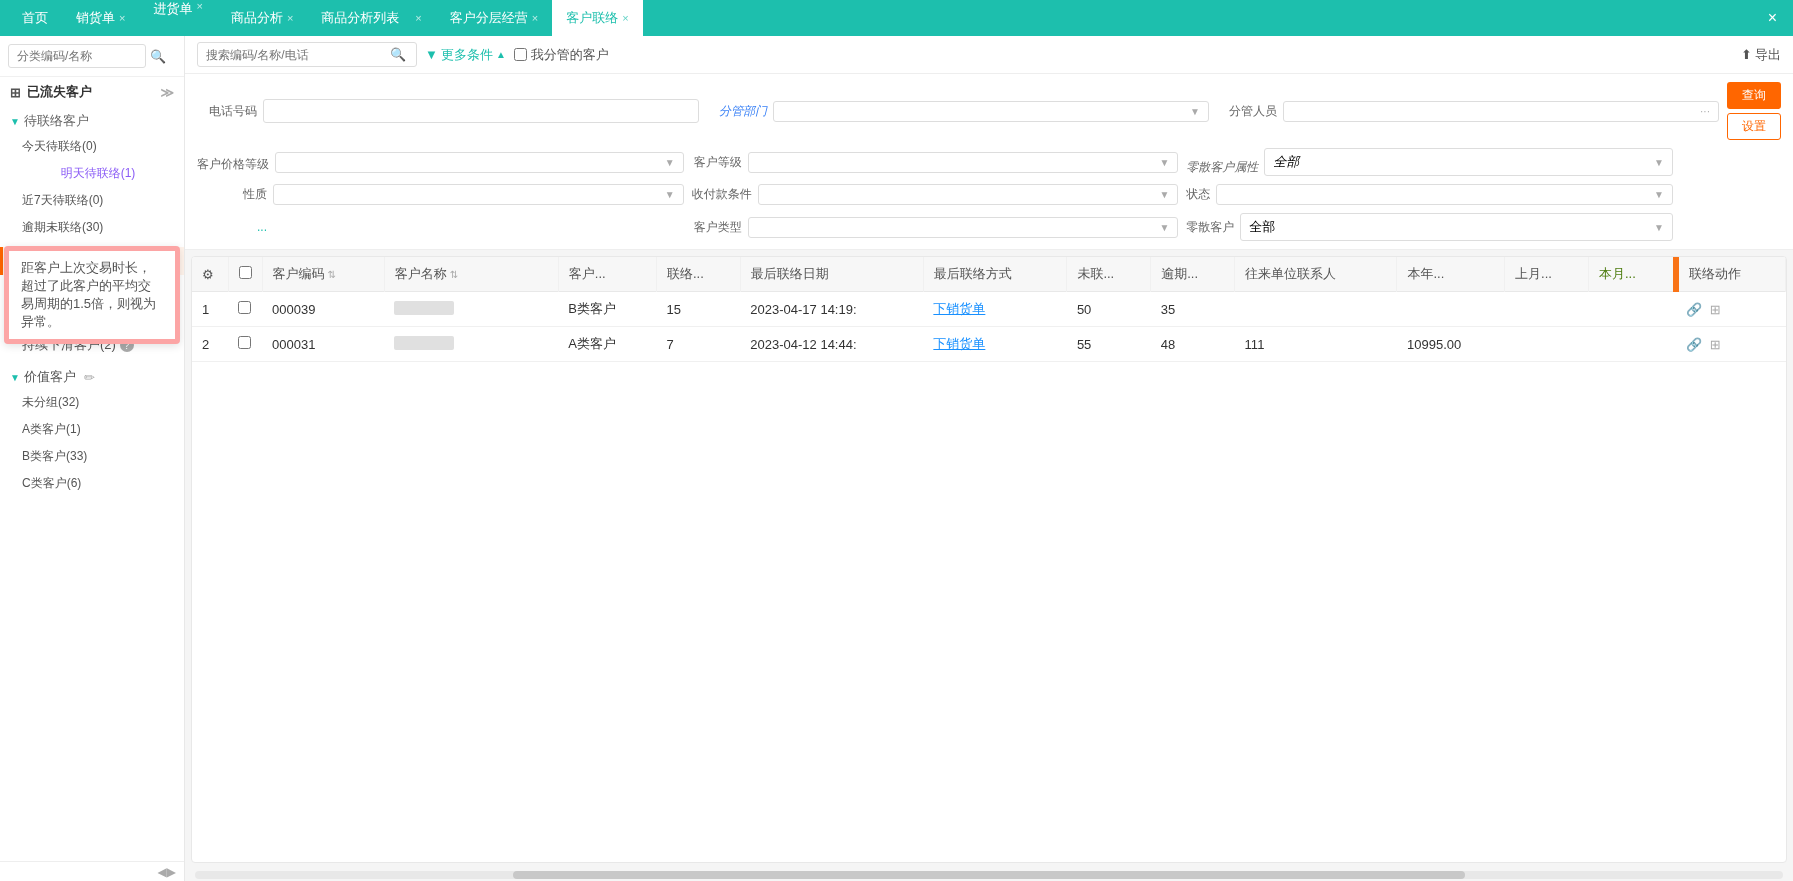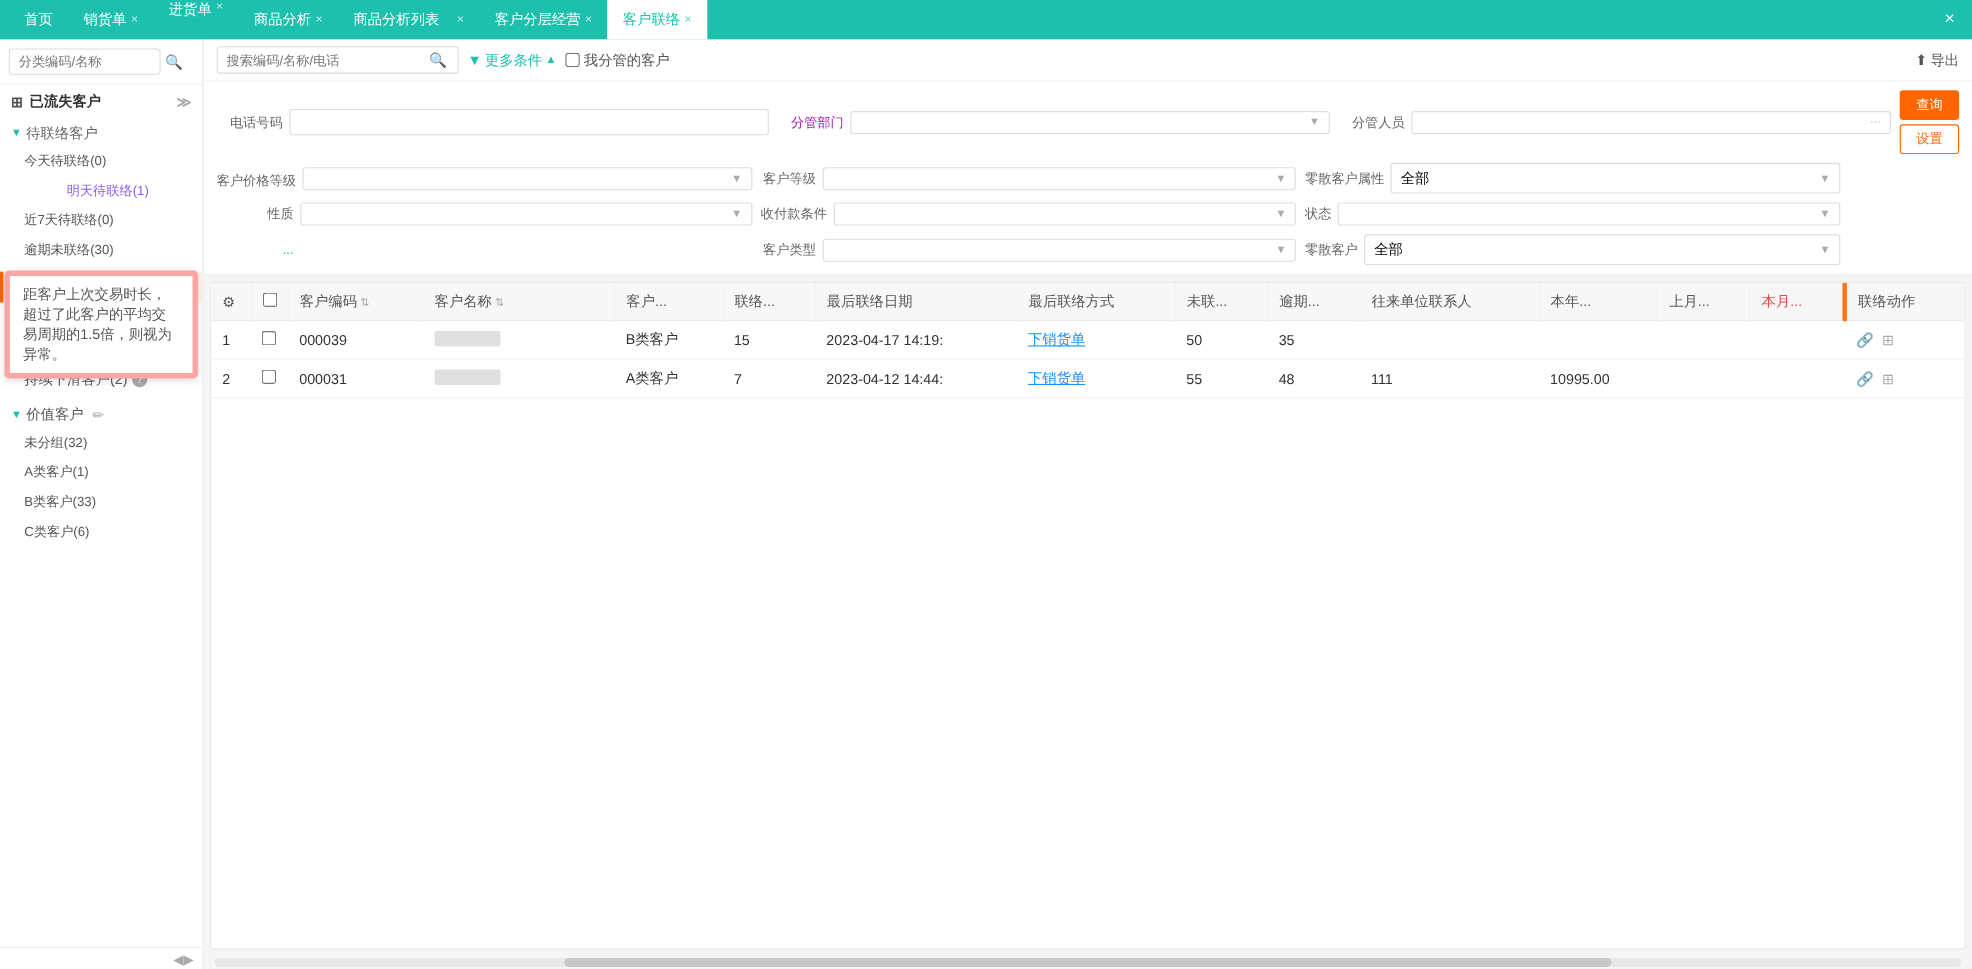--- a/index.html
+++ b/index.html
@@ -150,21 +150,21 @@
     </div>
 
     <div style="background:#fff; padding:8px 12px; border-bottom:1px solid #eee;">
 
       <div style="display:flex; align-items:center; gap:8px; margin-bottom:8px;">
         <div style="flex:1; display:flex; align-items:center; gap:6px;">
           <span style="color:#666; font-size:12px; white-space:nowrap; min-width:60px; text-align:right;">电话号码</span>
           <input style="flex: 1 1 0%; border: 1px solid rgb(221, 221, 221); border-radius: 3px; padding: 4px 8px; font-size: 12px; outline: none; min-width: 120px;">
         </div>
         <div style="flex:1; display:flex; align-items:center; gap:6px;">
-          <span style="color:#a21caf; font-size:12px; white-space:nowrap; min-width:60px; text-align:right;">分管部门</span>
+          <span style="color:#3b82f6; font-size:12px; white-space:nowrap; min-width:60px; text-align:right;font-style:italic;">分管部门</span>
           <div style="flex:1; border:1px solid #ddd; border-radius:3px; padding:4px 8px; font-size:12px; background:#fff; display:flex; align-items:center; justify-content:space-between; cursor:pointer; min-width:160px;">
             <span></span>
             <span style="color:#aaa; font-size:10px;">▼</span>
           </div>
         </div>
         <div style="flex:1; display:flex; align-items:center; gap:6px;">
           <span style="color:#666; font-size:12px; white-space:nowrap; min-width:60px; text-align:right;">分管人员</span>
           <div style="flex:1; border:1px solid #ddd; border-radius:3px; padding:4px 8px; font-size:12px; background:#fff; display:flex; align-items:center; justify-content:space-between; cursor:pointer; min-width:120px;">
             <span></span>
             <span style="color:#aaa; font-size:10px;">···</span>
@@ -184,21 +184,21 @@
             <span style="color:#aaa; font-size:10px;">▼</span>
           </div>
         </div>
         <div style="flex:1; display:flex; align-items:center; gap:6px;">
           <span style="color:#666; font-size:12px; white-space:nowrap; min-width:50px; text-align:right;">客户等级</span>
           <div style="flex:1; border:1px solid #ddd; border-radius:3px; padding:4px 8px; font-size:12px; background:#fff; display:flex; align-items:center; justify-content:space-between; cursor:pointer; min-width:120px;">
             <span></span>
             <span style="color:#aaa; font-size:10px;">▼</span>
           </div>
         </div>
-        <div style="flex:1; display:flex; align-items:center; gap:6px;">
+        <div style="flex:1; display:flex; align-items:flex-end; gap:6px;font-style:italic;">
           <span style="color:#666; font-size:12px; white-space:nowrap; text-align:right;">零散客户属性</span>
           <div style="flex:1; border:1px solid #ddd; border-radius:3px; padding:4px 8px; font-size:12px; background:#fff; display:flex; align-items:center; justify-content:space-between; cursor:pointer; min-width:80px;">
             <span>全部</span>
             <span style="color:#aaa; font-size:10px;">▼</span>
           </div>
         </div>
         <div style="width:100px;"></div>
       </div>
 
       <div style="display:flex; align-items:center; gap:8px; margin-bottom:8px;">
@@ -262,21 +262,21 @@
             </th>
             <th style="padding:8px 10px; text-align:left; color:#555; font-weight:500; white-space:nowrap; border-right:1px solid #f0f0f0;">客户...</th>
             <th style="padding:8px 10px; text-align:left; color:#555; font-weight:500; white-space:nowrap; border-right:1px solid #f0f0f0;">联络...</th>
             <th style="padding:8px 10px; text-align:left; color:#555; font-weight:500; white-space:nowrap; border-right:1px solid #f0f0f0;">最后联络日期</th>
             <th style="padding:8px 10px; text-align:left; color:#555; font-weight:500; white-space:nowrap; border-right:1px solid #f0f0f0;">最后联络方式</th>
             <th style="padding:8px 10px; text-align:left; color:#555; font-weight:500; white-space:nowrap; border-right:1px solid #f0f0f0;">未联...</th>
             <th style="padding:8px 10px; text-align:left; color:#555; font-weight:500; white-space:nowrap; border-right:1px solid #f0f0f0;">逾期...</th>
             <th style="padding:8px 10px; text-align:left; color:#555; font-weight:500; white-space:nowrap; border-right:1px solid #f0f0f0;">往来单位联系人</th>
             <th style="padding:8px 10px; text-align:left; color:#555; font-weight:500; white-space:nowrap; border-right:1px solid #f0f0f0;">本年...</th>
             <th style="padding:8px 10px; text-align:left; color:#555; font-weight:500; white-space:nowrap; border-right:1px solid #f0f0f0;">上月...</th>
-            <th style="padding:8px 10px; text-align:left; color:#ef4444; font-weight:500; white-space:nowrap; border-right:4px solid #f97316;">本月...</th>
+            <th style="padding:8px 10px; text-align:left; color:#4d7c0f; font-weight:500; white-space:nowrap; border-right:6px solid #f97316;">本月...</th>
             <th style="padding:8px 10px; text-align:left; color:#555; font-weight:500; white-space:nowrap;">联络动作</th>
           </tr>
         </thead>
         <tbody>
           <tr style="border-bottom:1px solid #f0f0f0;">
             <td style="padding:8px 10px; color:#333;">1</td>
             <td style="padding:8px 10px;"><input type="checkbox" style=""></td>
             <td style="padding:8px 10px; color:#333;">000039</td>
             <td style="padding:8px 10px;">
               <span style="background:#e0e0e0; color:transparent; border-radius:2px; display:inline-block; min-width:60px; height:14px;"></span>

